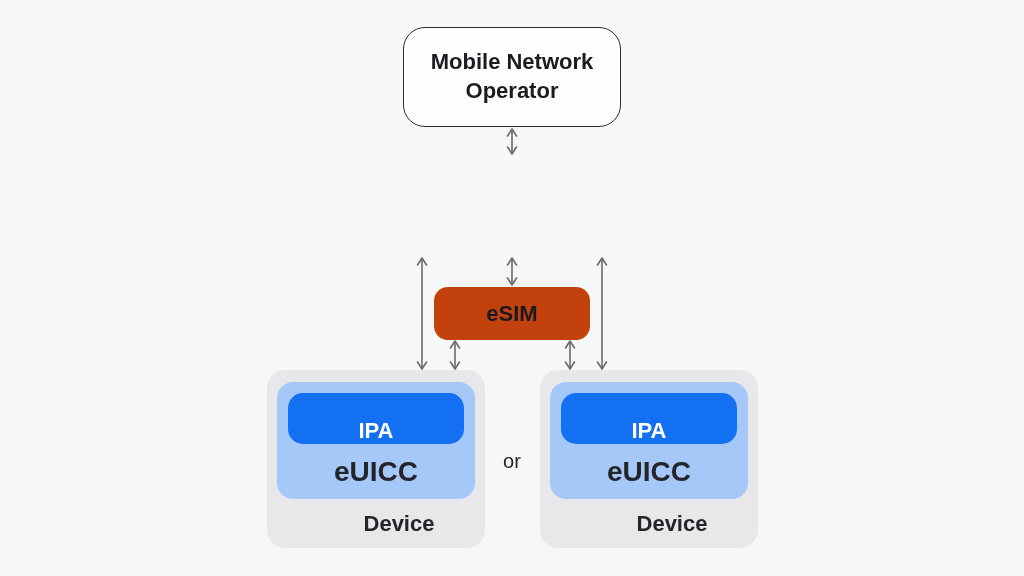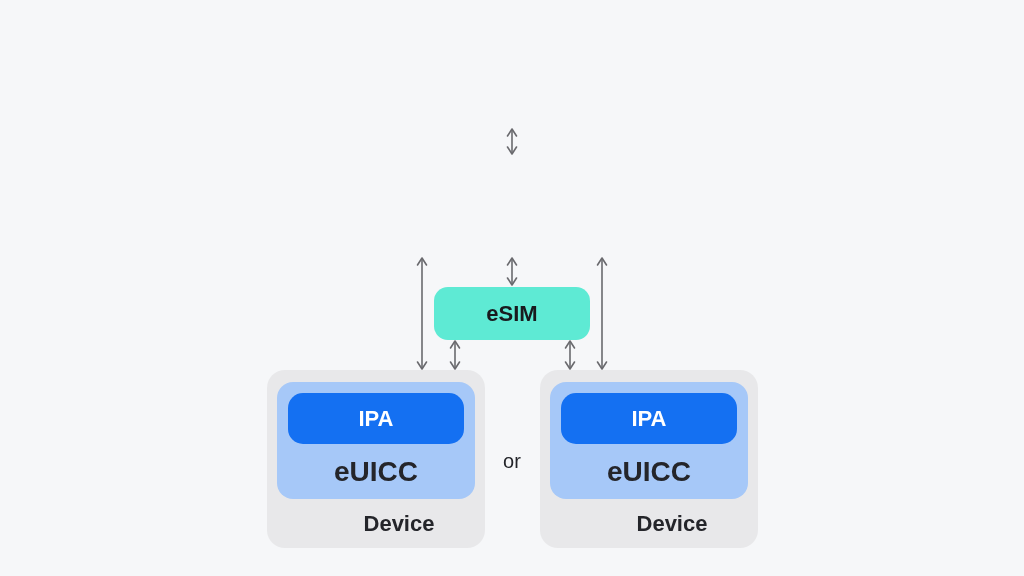--- a/index.html
+++ b/index.html
@@ -26,21 +26,21 @@
     line-height: 1.3;
     color: #1b1c21;
     padding: 0 24px;
   }
   .mno-box   { left: 403px; top: 27px;  width: 218px; height: 100px; }
   .infra-box { left: 403px; top: 156px; width: 218px; height: 101px; }
 
   .esim-box {
     position: absolute;
     left: 434px; top: 287px; width: 156px; height: 53px;
-    background: #5eead4;
+    background: #c2410c;
     border-radius: 14px;
     display: flex; align-items: center; justify-content: center;
     font-weight: bold; font-size: 22px; color: #191a1e;
   }
 
   .device {
     position: absolute;
     top: 370px; width: 218px; height: 178px;
     background: #e8e8ea;
     border-radius: 18px;
@@ -52,21 +52,21 @@
     position: absolute;
     left: 10px; top: 12px; width: 198px; height: 117px;
     background: #a6c8f8;
     border-radius: 16px;
   }
   .ipa {
     position: absolute;
     left: 11px; top: 11px; width: 176px; height: 51px;
     background: #1470f2;
     border-radius: 15px;
-    display: flex; align-items: center; justify-content: center;
+    display: flex; align-items: flex-end; justify-content: center;
     color: #ffffff; font-weight: bold; font-size: 22px;
   }
   .euicc-label {
     position: absolute;
     left: 0; right: 0; top: 62px; bottom: 0;
     display: flex; align-items: center; justify-content: center;
     font-weight: bold; font-size: 28px; color: #24252a;
   }
   .device-label {
     position: absolute;
@@ -126,20 +126,23 @@
       <polyline points="450.5,348 455,341 459.5,348"></polyline>
       <polyline points="450.5,362 455,369 459.5,362"></polyline>
     </g>
     <g>
       <line x1="570" y1="342" x2="570" y2="368"></line>
       <polyline points="565.5,348 570,341 574.5,348"></polyline>
       <polyline points="565.5,362 570,369 574.5,362"></polyline>
     </g>
   </svg>
 
+  <div class="node-box mno-box">
+    <span>Mobile Network Operator</span>
+  </div>
 
 
   <div class="esim-box">
     <span>eSIM</span>
   </div>
 
   <div class="device device-left">
     <div class="euicc">
       <div class="ipa">
         <span>IPA</span>

